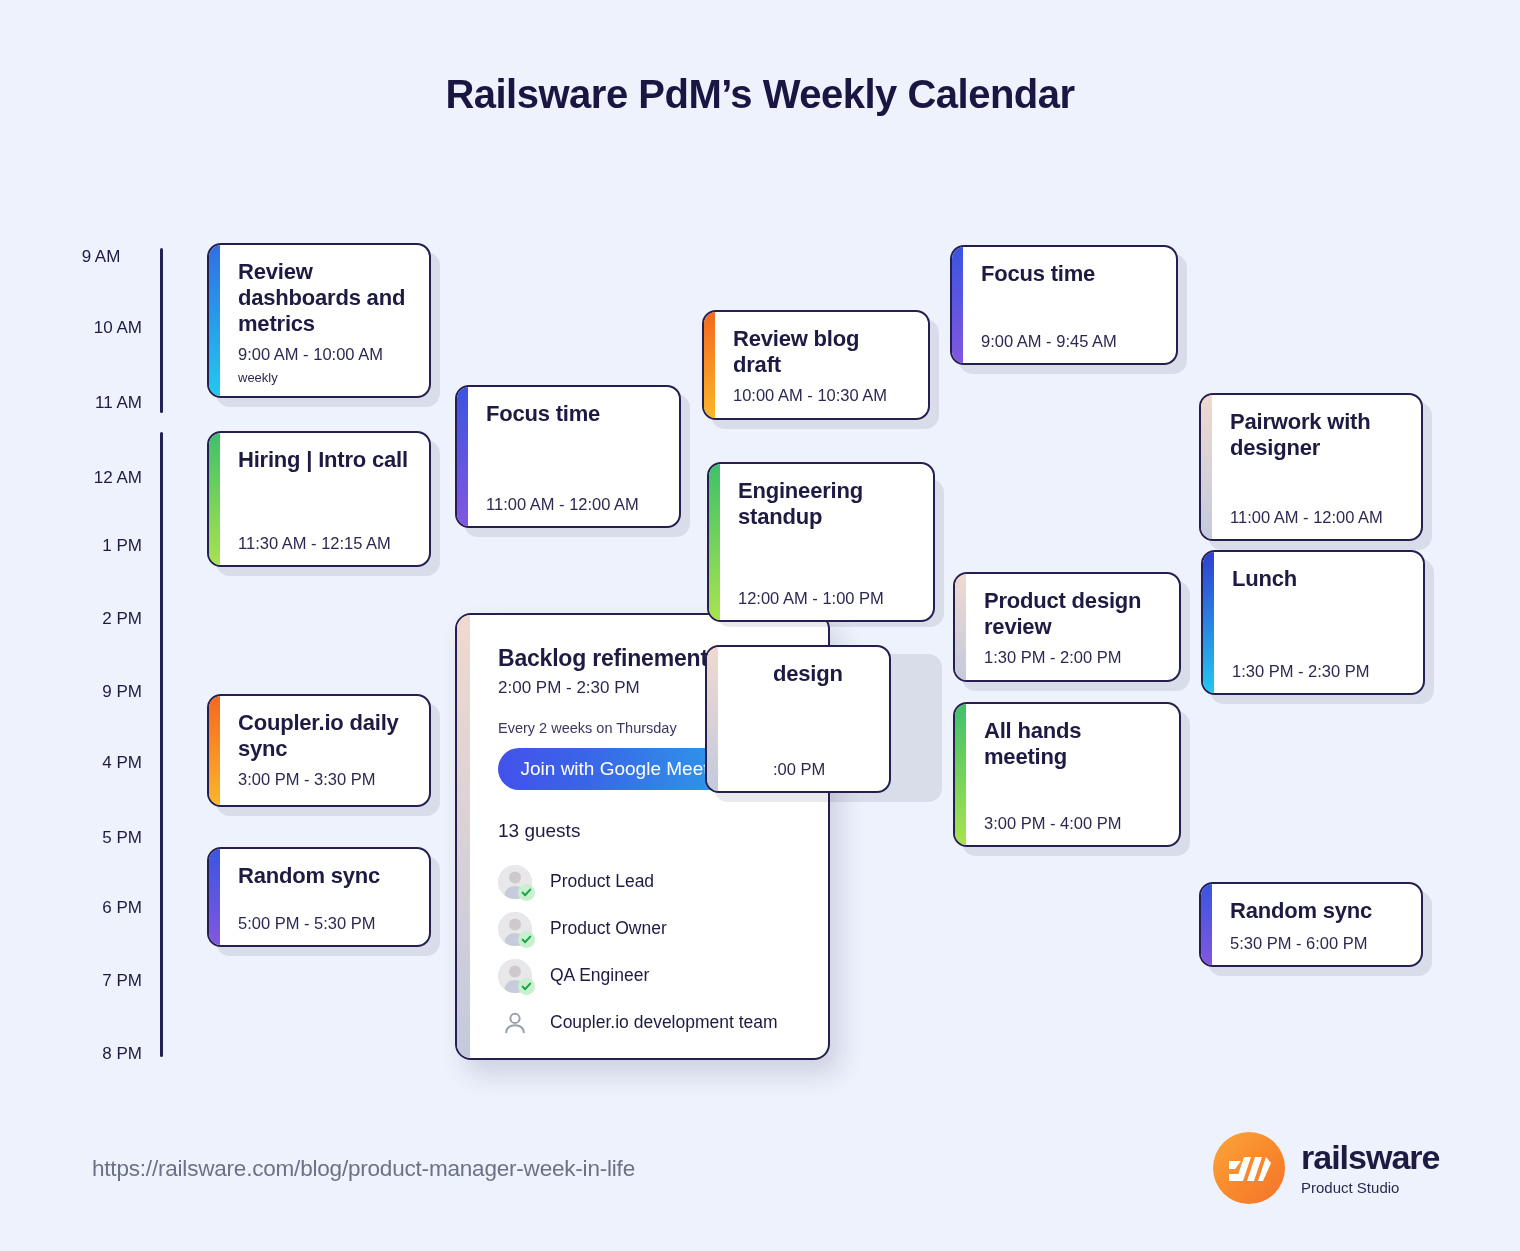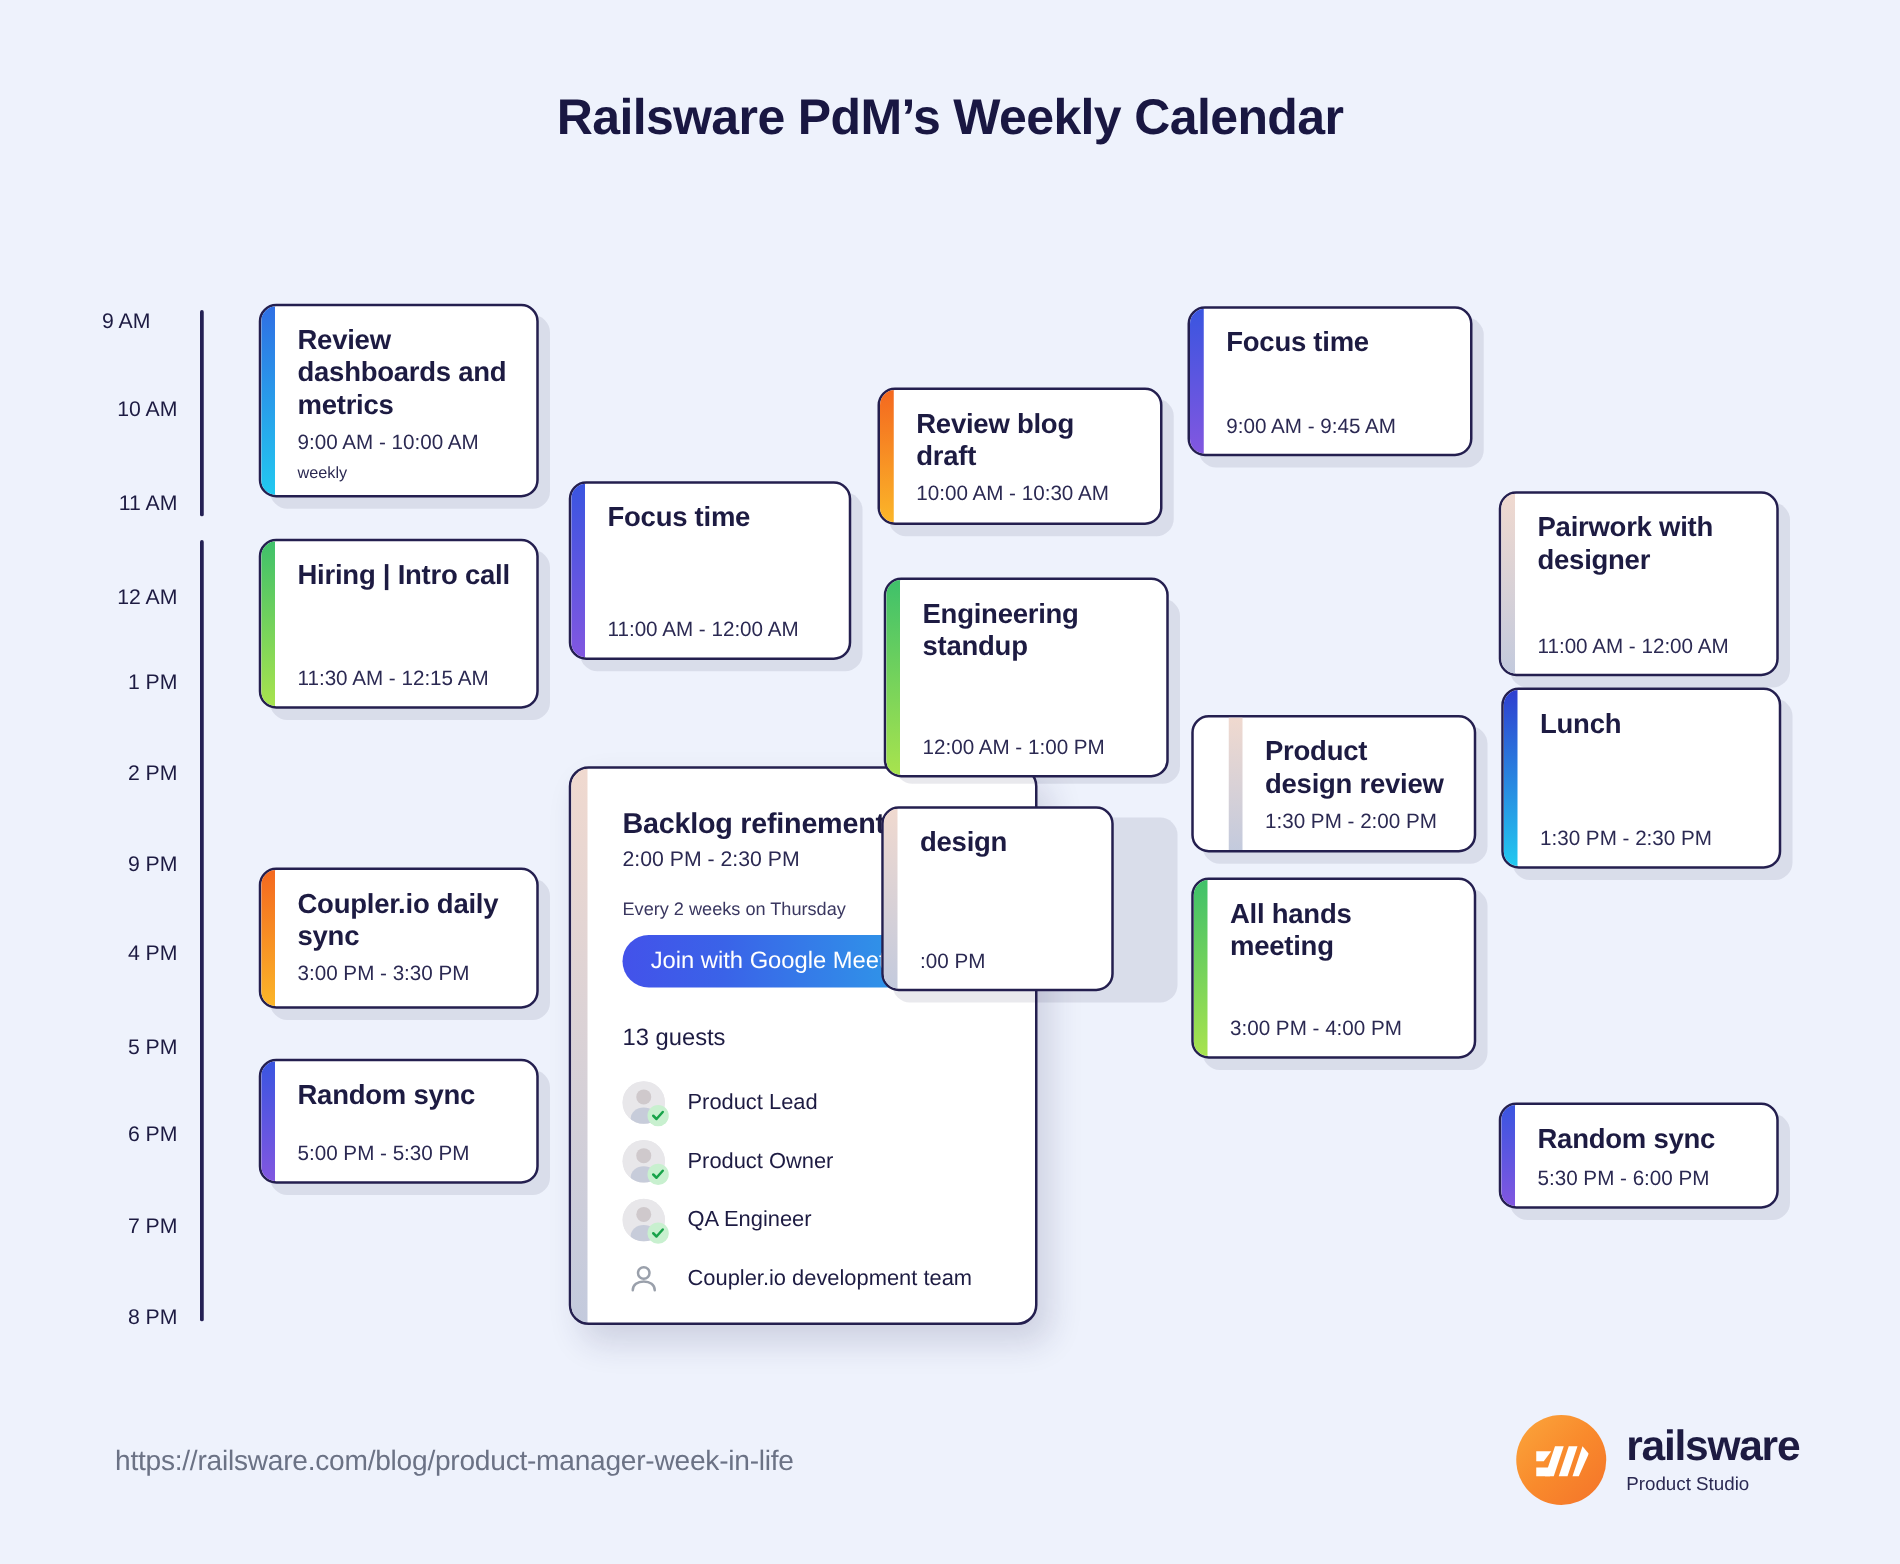--- a/index.html
+++ b/index.html
@@ -206,21 +206,21 @@
       </div>
       <div class="shadow" style="left: 716px; top: 479px; width: 228px; height: 148px; z-index: 2;"></div>
       <div class="ev gap" style="left: 707px; top: 462px; width: 228px; height: 160px; z-index: 3;">
         <div class="stripe" style="background: linear-gradient(rgb(63, 193, 106) 0%, rgb(168, 227, 78) 100%);"></div>
         <div class="body">
           <div class="ev-title">Engineering standup</div>
           <div class="ev-time">12:00 AM - 1:00 PM</div>
         </div>
       </div>
       <div class="shadow" style="left: 714px; top: 654px; width: 228px; height: 148px; z-index: 1;"></div>
-      <div class="ev gap" style="left: 705px; top: 645px; width: 186px; height: 148px; z-index: 2;">
+      <div class="ev gap" style="left: 705px; top: 645px; width: 186px; height: 148px; z-index: 2; gap: 37px;">
         <div class="stripe" style="background: linear-gradient(rgb(240, 217, 207) 0%, rgb(195, 202, 221) 100%);"></div>
         <div class="body">
           <div class="ev-title">design</div>
           <div class="ev-time">:00 PM</div>
         </div>
       </div>
       <div class="shadow" style="left: 959px; top: 254px; width: 228px; height: 120px; z-index: 2;"></div>
       <div class="ev gap" style="left: 950px; top: 245px; width: 228px; height: 120px; z-index: 3;">
         <div class="stripe" style="background: linear-gradient(rgb(58, 85, 224) 0%, rgb(130, 87, 224) 100%);"></div>
         <div class="body">
@@ -230,21 +230,21 @@
       </div>
       <div class="shadow" style="left: 1208px; top: 402px; width: 224px; height: 148px; z-index: 2;"></div>
       <div class="ev gap" style="left: 1199px; top: 393px; width: 224px; height: 148px; z-index: 3;">
         <div class="stripe" style="background: linear-gradient(rgb(240, 217, 207) 0%, rgb(195, 202, 221) 100%);"></div>
         <div class="body">
           <div class="ev-title">Pairwork with designer</div>
           <div class="ev-time">11:00 AM - 12:00 AM</div>
         </div>
       </div>
       <div class="shadow" style="left: 962px; top: 581px; width: 228px; height: 110px; z-index: 2;"></div>
-      <div class="ev" style="left: 953px; top: 572px; width: 228px; height: 110px; z-index: 3; padding-left: 28px;">
+      <div class="ev" style="left: 953px; top: 572px; width: 228px; height: 110px; z-index: 3;">
         <div class="stripe" style="background: linear-gradient(rgb(240, 217, 207) 0%, rgb(195, 202, 221) 100%);"></div>
         <div class="body">
           <div class="ev-title">Product design review</div>
           <div class="ev-time" style="margin-top: 8px;">1:30 PM - 2:00 PM</div>
         </div>
       </div>
       <div class="shadow" style="left: 1210px; top: 559px; width: 224px; height: 145px; z-index: 2;"></div>
       <div class="ev gap" style="left: 1201px; top: 550px; width: 224px; height: 145px; z-index: 3;">
         <div class="stripe" style="background: linear-gradient(rgb(47, 63, 208) 0%, rgb(34, 201, 240) 100%);"></div>
         <div class="body">

